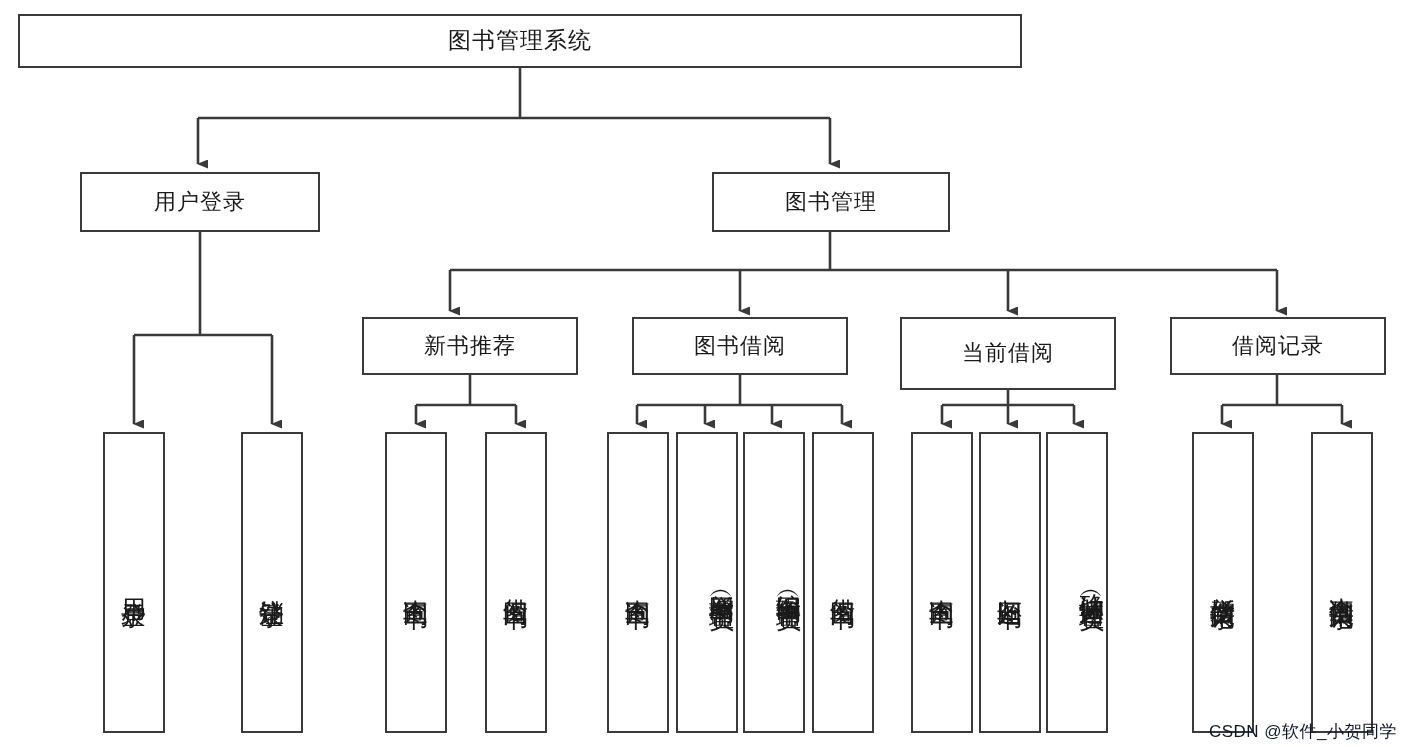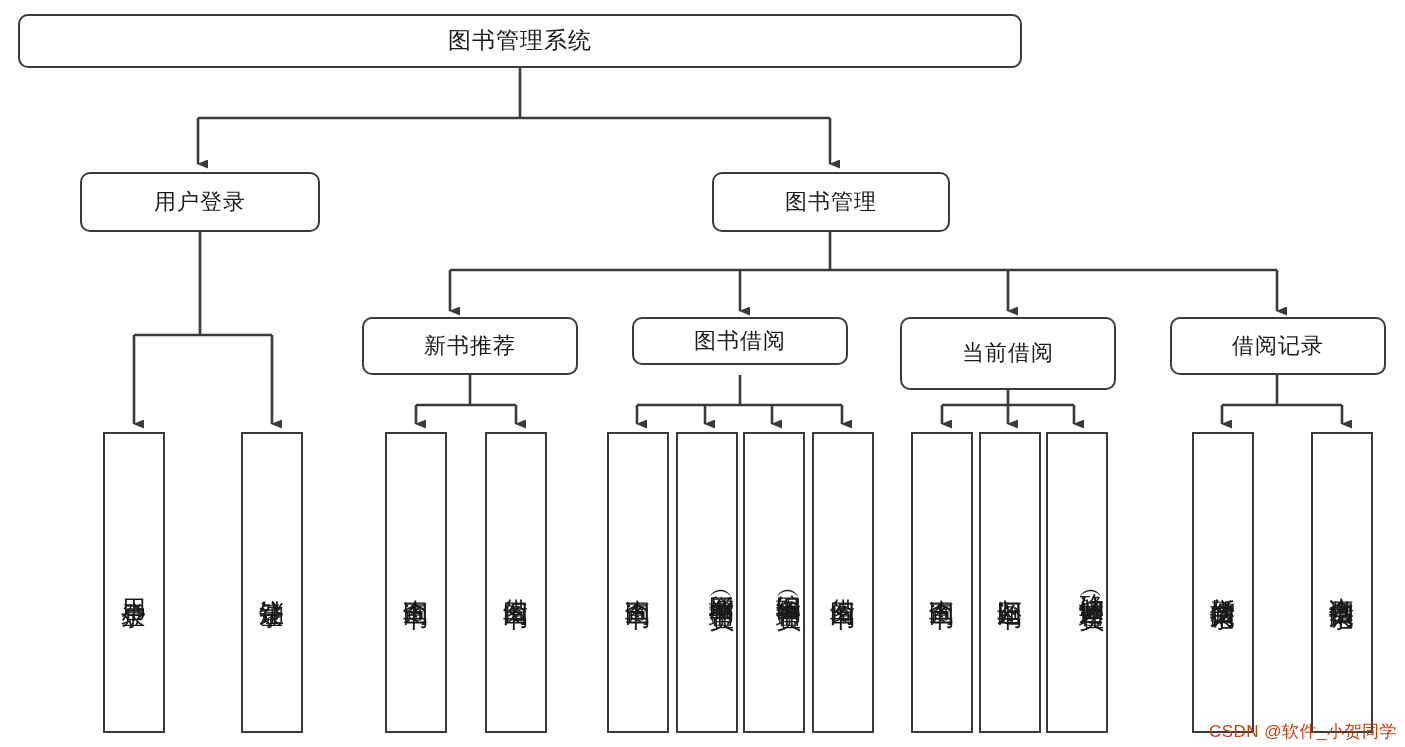--- a/index.html
+++ b/index.html
@@ -30,21 +30,20 @@
     display: flex;
     align-items: center;
     justify-content: center;
     color: #1a1a1a;
   }
   .node-h {
     font-size: 22px;
     letter-spacing: 1px;
     line-height: 1.2;
     white-space: nowrap;
-    border-radius: 10px;
   }
   .node-root {
     font-size: 23px;
   }
   .node-v {
     writing-mode: vertical-rl;
     text-orientation: upright;
     font-size: 25px;
     line-height: 1.12;
     letter-spacing: 2px;
@@ -53,21 +52,21 @@
     white-space: nowrap;
   }
   .node-v.topalign {
     align-items: flex-start;
   }
   .watermark {
     position: absolute;
     right: 8px;
     bottom: 4px;
     font-size: 17px;
-    color: #c2410c;
+    color: #0f172a;
     letter-spacing: 0.5px;
     white-space: nowrap;
     user-select: none;
   }
 </style>
 </head>
 <body>
 
 <div id="canvas">
 
@@ -131,21 +130,21 @@
   <div class="node node-h" style="left:80px; top:172px; width:240px; height:60px;">
     <span>用户登录</span>
   </div>
   <div class="node node-h" style="left:362px; top:317px; width:216px; height:58px;">
     <span>新书推荐</span>
   </div>
 
   <div class="node node-h" style="left:712px; top:172px; width:238px; height:60px;">
     <span>图书管理</span>
   </div>
-  <div class="node node-h" style="left:632px; top:317px; width:216px; height:48px;">
+  <div class="node node-h" style="left:632px; top:317px; width:216px; height:58px;">
     <span>图书借阅</span>
   </div>
   <div class="node node-h" style="left:900px; top:317px; width:216px; height:73px;">
     <span>当前借阅</span>
   </div>
   <div class="node node-h" style="left:1170px; top:317px; width:216px; height:58px;font-family:Liberation Serif, serif;">
     <span>借阅记录</span>
   </div>
 
   <div class="node node-v" style="left:103px; top:432px; width:62px; height:301px;">

